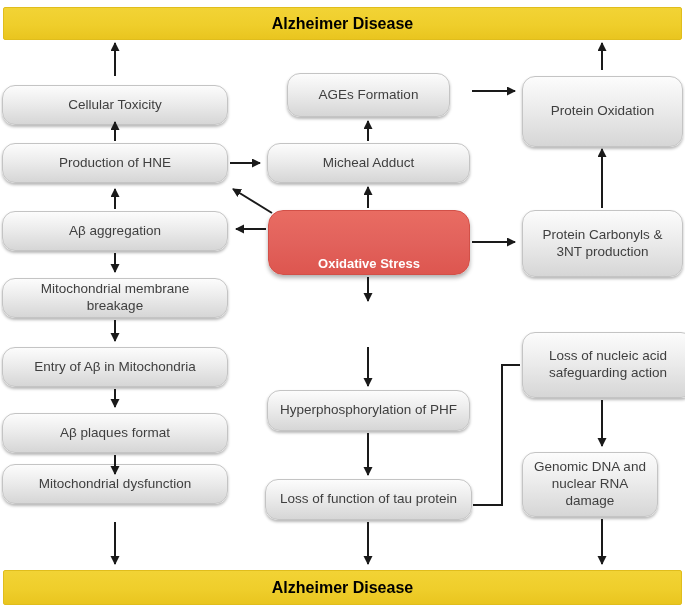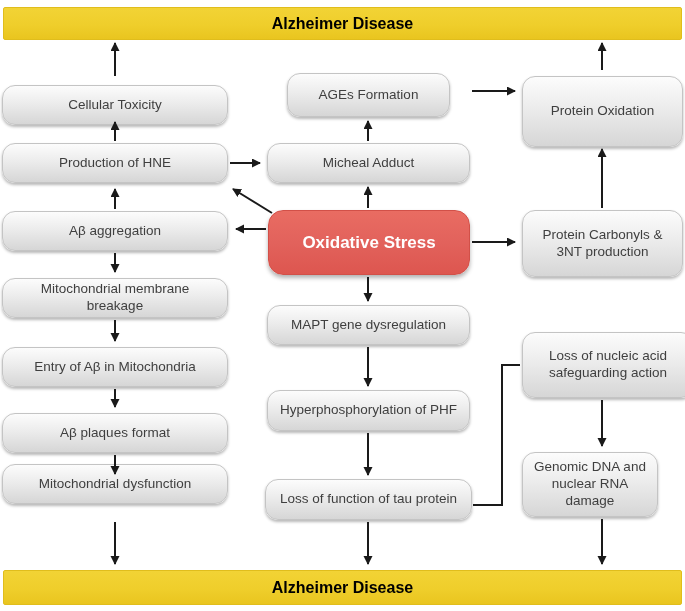--- a/index.html
+++ b/index.html
@@ -28,22 +28,23 @@
     display:flex;align-items:center;justify-content:center;
     text-align:center;
     font-size:13.5px;color:#3f3f3f;
     line-height:1.25;
     padding:2px 8px;box-sizing:border-box;
   }
   .node.stress{
     background:linear-gradient(180deg,#e96c62 0%,#e2625c 50%,#dd564f 100%);
     border:1px solid #d25048;
     border-radius:15px;
-    color:#ffffff;font-weight:bold;font-size:17px;
+    color:#ffffff;font-weight:bold;font-size:13px;
     box-shadow:0 3px 4px rgba(0,0,0,0.3);
+    align-items:flex-end;
   }
   svg.arrows{
     position:absolute;left:0;top:0;width:685px;height:611px;
     pointer-events:none;
   }
   svg.arrows line, svg.arrows polyline{
     stroke:#1a1a1a;stroke-width:2;fill:none;
   }
 </style>
 </head>
@@ -81,23 +82,20 @@
     </div>
 
   <div class="node" style="left:267px;top:73px;width:163px;height:44px;margin-left:20px;">
       <span>AGEs Formation</span>
     </div>
   <div class="node" style="left:267px;top:143px;width:203px;height:40px;">
       <span>Micheal Adduct</span>
     </div>
   <div class="node stress" style="left:268px;top:210px;width:202px;height:65px;">
       <span>Oxidative Stress</span>
-    </div>
-  <div class="node" style="left:267px;top:305px;width:203px;height:40px;">
-      <span>MAPT gene dysregulation</span>
     </div>
   <div class="node" style="left:267px;top:390px;width:203px;height:41px;">
       <span>Hyperphosphorylation of PHF</span>
     </div>
   <div class="node" style="left:265px;top:479px;width:207px;height:41px;">
       <span>Loss of function of tau protein</span>
     </div>
 
   <div class="node" style="left:522px;top:64px;width:161px;height:71px;margin-top:12px;">
       <span>Protein Oxidation</span>

